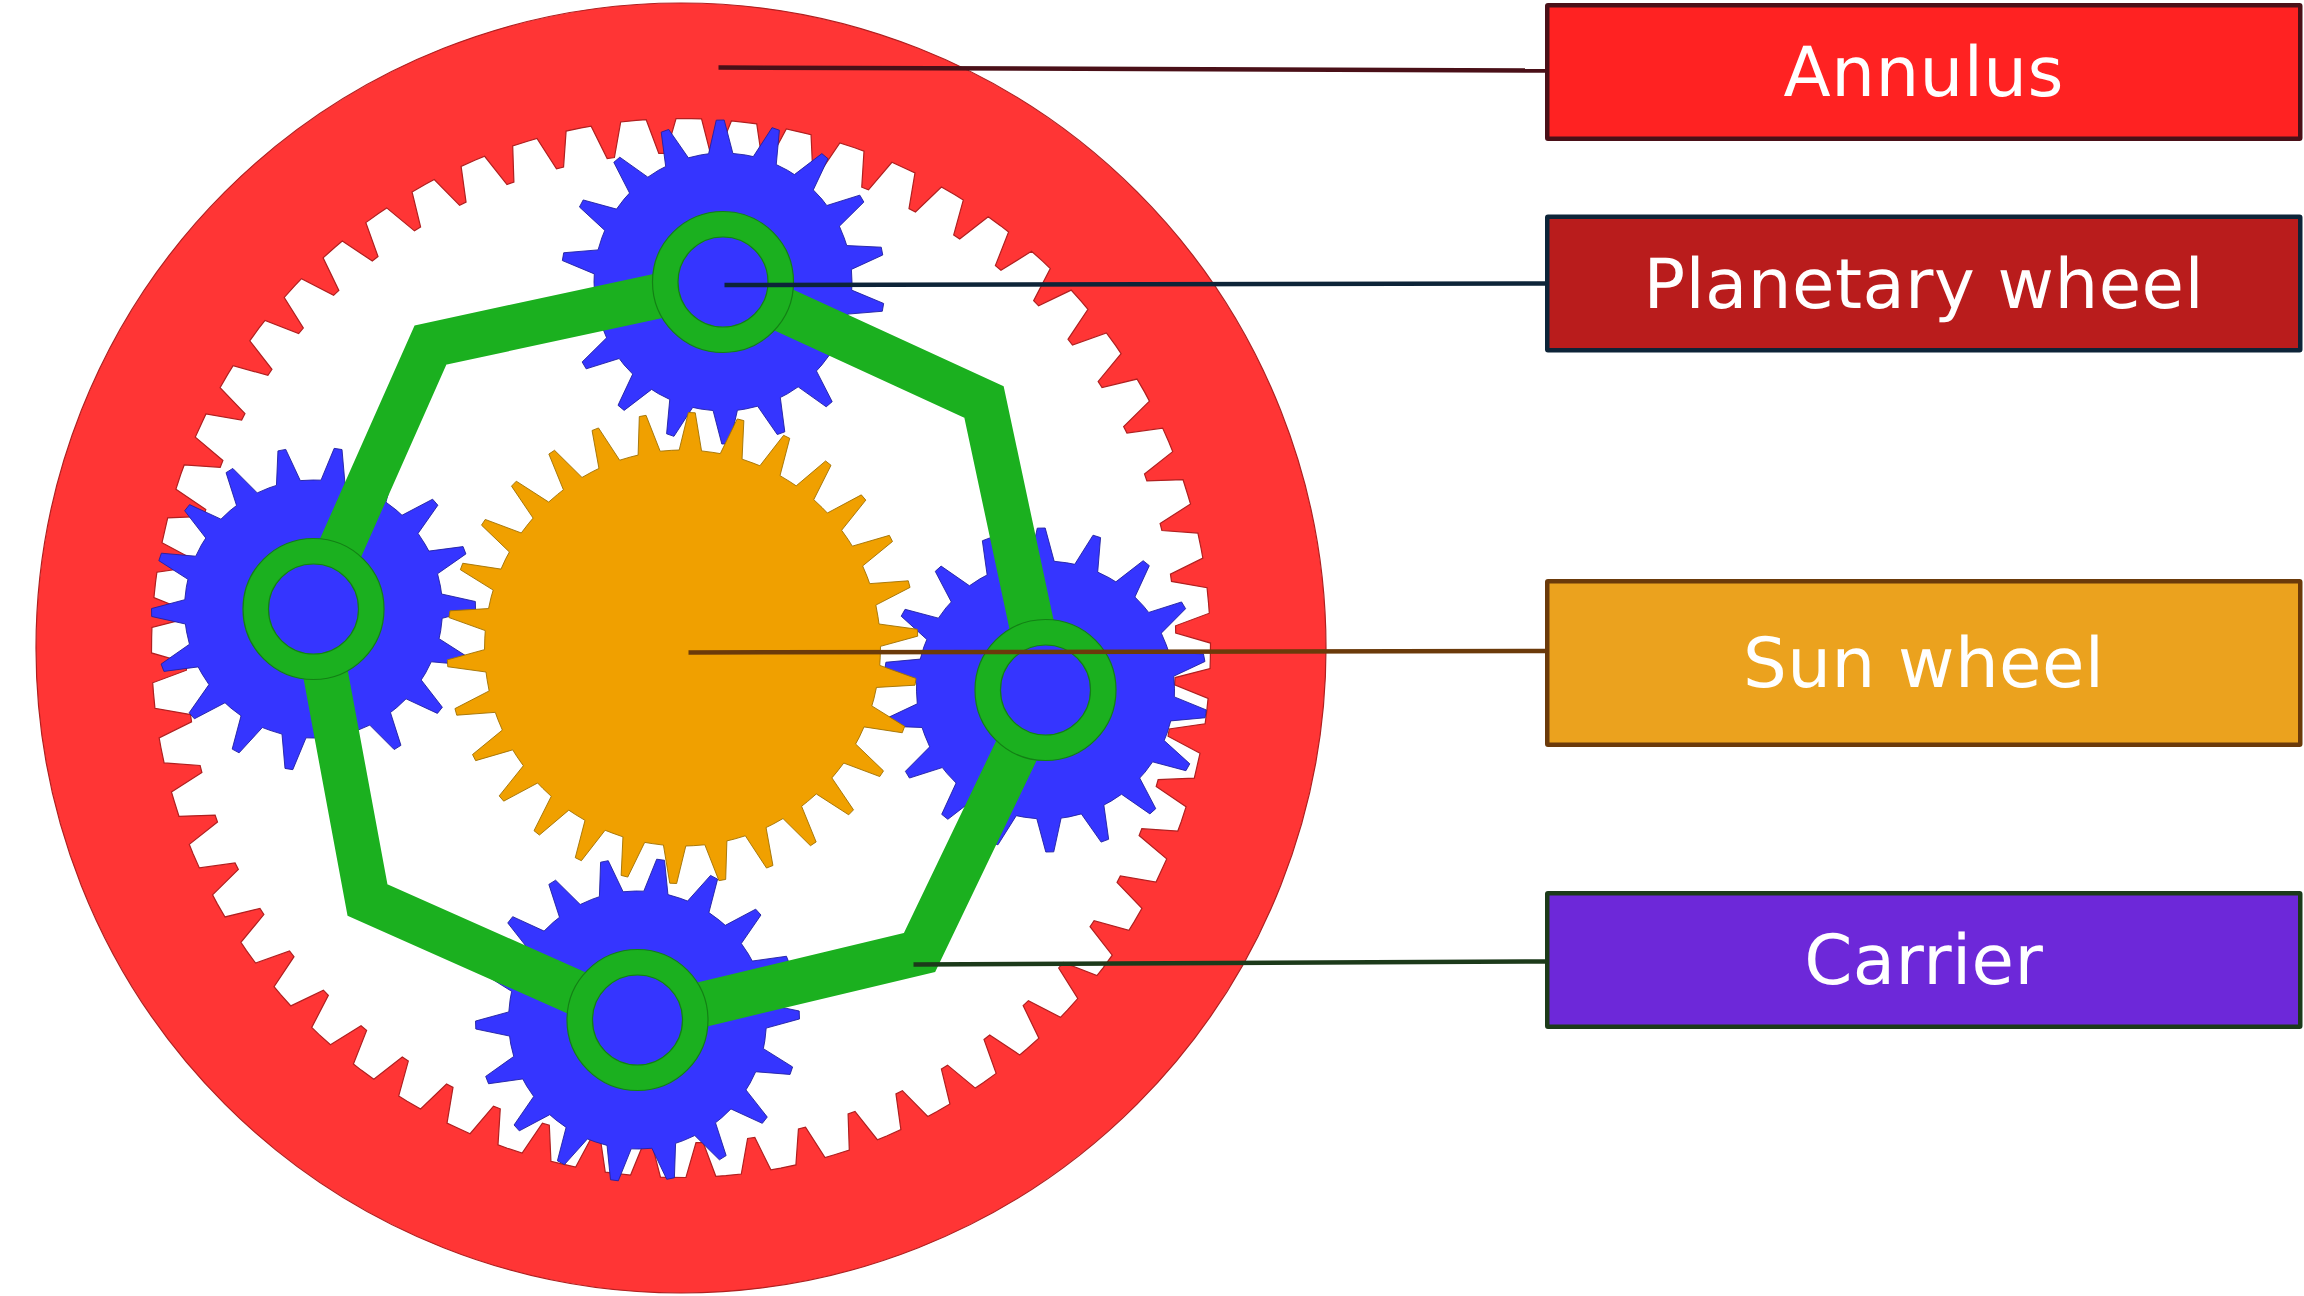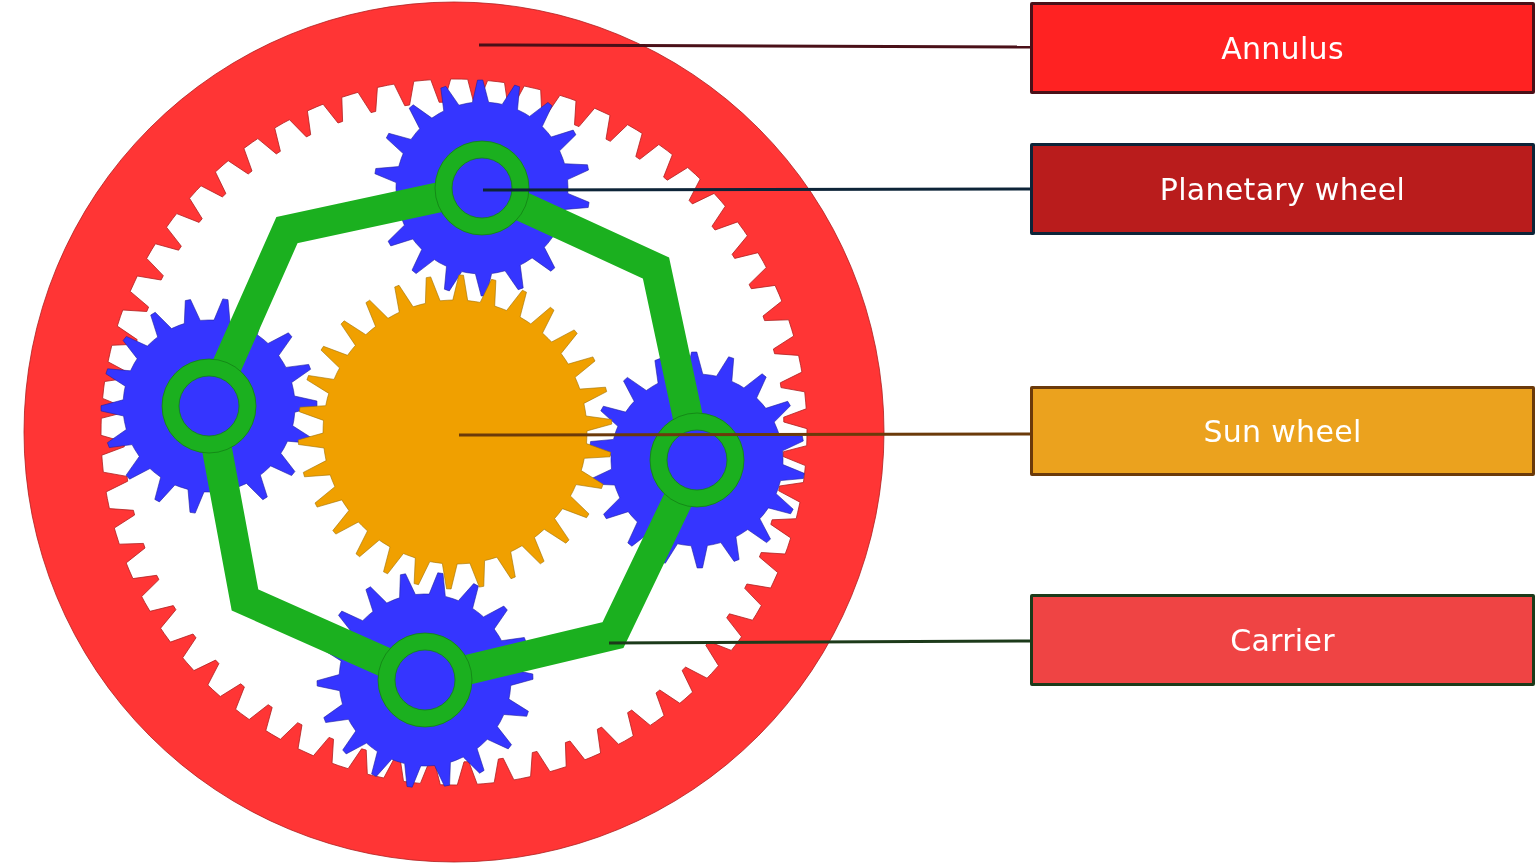--- a/index.html
+++ b/index.html
@@ -2,21 +2,21 @@
 <html><head>
 <meta charset="utf-8">
 <style>
   html, body { margin: 0; padding: 0; background: #ffffff; }
   body { width: 1536px; height: 864px; position: relative; overflow: hidden;
          font-family: "DejaVu Sans", "Liberation Sans", sans-serif; }
   #diagram { position: absolute; left: 0; top: 0; width: 1536px; height: 864px; }
   .label-box {
     position: absolute; box-sizing: border-box;
     display: flex; align-items: center; justify-content: center;
-    color: #ffffff; font-size: 30px; font-weight: 500;
+    color: #ffffff; font-size: 46px; font-weight: 500;
     border-width: 3px; border-style: solid; border-radius: 2px;
     letter-spacing: 0.3px;
   }
 </style>
 </head>
 <body>
 
 <svg id="diagram" width="1536" height="864" viewBox="0 0 1536 864" xmlns="http://www.w3.org/2000/svg">
   <g id="annulus-group">
     <path id="annulus-path" fill-rule="evenodd" d="M24,432 a430,430 0 1,0 860,0 a430,430 0 1,0 -860,0 Z M806.9,439.1 L806.7,445.7 L783.4,451.7 L783.1,456.5 L805.4,465.6 L804.3,475.9 L803.4,482.5 L779.5,486.0 L778.7,490.8 L800.0,502.2 L797.7,512.3 L796.2,518.7 L772.1,519.8 L770.8,524.4 L790.7,537.9 L787.5,547.8 L785.2,554.0 L761.2,552.5 L759.4,557.0 L777.8,572.6 L773.5,582.0 L770.7,588.0 L746.9,584.0 L744.7,588.3 L761.3,605.6 L756.1,614.6 L752.6,620.2 L729.4,613.8 L726.7,617.8 L741.5,636.8 L735.4,645.2 L731.3,650.4 L708.9,641.6 L705.8,645.3 L718.5,665.7 L711.6,673.4 L707.0,678.2 L685.6,667.1 L682.1,670.4 L692.6,692.1 L684.9,699.0 L679.8,703.3 L659.8,690.0 L656.0,693.0 L664.1,715.6 L655.7,721.7 L650.2,725.4 L631.7,710.1 L627.6,712.7 L633.3,736.0 L624.4,741.2 L618.5,744.3 L601.6,727.1 L597.3,729.3 L600.6,753.1 L591.1,757.3 L584.9,759.8 L570.0,741.0 L565.4,742.6 L566.2,766.7 L556.3,769.8 L550.0,771.7 L537.0,751.4 L532.3,752.6 L530.6,776.6 L520.5,778.7 L513.9,779.9 L503.2,758.3 L498.4,759.0 L494.2,782.7 L483.9,783.7 L477.2,784.2 L468.8,761.7 L464.0,761.8 L457.3,785.0 L446.9,784.9 L440.3,784.7 L434.3,761.4 L429.5,761.1 L420.4,783.4 L410.1,782.3 L403.5,781.4 L400.0,757.5 L395.2,756.7 L383.8,778.0 L373.7,775.7 L367.3,774.2 L366.2,750.1 L361.6,748.8 L348.1,768.7 L338.2,765.5 L332.0,763.2 L333.5,739.2 L329.0,737.4 L313.4,755.8 L304.0,751.5 L298.0,748.7 L302.0,724.9 L297.7,722.7 L280.4,739.3 L271.4,734.1 L265.8,730.6 L272.2,707.4 L268.2,704.7 L249.2,719.5 L240.8,713.4 L235.6,709.3 L244.4,686.9 L240.7,683.8 L220.3,696.5 L212.6,689.6 L207.8,685.0 L218.9,663.6 L215.6,660.1 L193.9,670.6 L187.0,662.9 L182.7,657.8 L196.0,637.8 L193.0,634.0 L170.4,642.1 L164.3,633.7 L160.6,628.2 L175.9,609.7 L173.3,605.6 L150.0,611.3 L144.8,602.4 L141.7,596.5 L158.9,579.6 L156.7,575.3 L132.9,578.6 L128.7,569.1 L126.2,562.9 L145.0,548.0 L143.4,543.4 L119.3,544.2 L116.2,534.3 L114.3,528.0 L134.6,515.0 L133.4,510.3 L109.4,508.6 L107.3,498.5 L106.1,491.9 L127.7,481.2 L127.0,476.4 L103.3,472.2 L102.3,461.9 L101.8,455.2 L124.3,446.8 L124.2,442.0 L101.0,435.3 L101.1,424.9 L101.3,418.3 L124.6,412.3 L124.9,407.5 L102.6,398.4 L103.7,388.1 L104.6,381.5 L128.5,378.0 L129.3,373.2 L108.0,361.8 L110.3,351.7 L111.8,345.3 L135.9,344.2 L137.2,339.6 L117.3,326.1 L120.5,316.2 L122.8,310.0 L146.8,311.5 L148.6,307.0 L130.2,291.4 L134.5,282.0 L137.3,276.0 L161.1,280.0 L163.3,275.7 L146.7,258.4 L151.9,249.4 L155.4,243.8 L178.6,250.2 L181.3,246.2 L166.5,227.2 L172.6,218.8 L176.7,213.6 L199.1,222.4 L202.2,218.7 L189.5,198.3 L196.4,190.6 L201.0,185.8 L222.4,196.9 L225.9,193.6 L215.4,171.9 L223.1,165.0 L228.2,160.7 L248.2,174.0 L252.0,171.0 L243.9,148.4 L252.3,142.3 L257.8,138.6 L276.3,153.9 L280.4,151.3 L274.7,128.0 L283.6,122.8 L289.5,119.7 L306.4,136.9 L310.7,134.7 L307.4,110.9 L316.9,106.7 L323.1,104.2 L338.0,123.0 L342.6,121.4 L341.8,97.3 L351.7,94.2 L358.0,92.3 L371.0,112.6 L375.7,111.4 L377.4,87.4 L387.5,85.3 L394.1,84.1 L404.8,105.7 L409.6,105.0 L413.8,81.3 L424.1,80.3 L430.8,79.8 L439.2,102.3 L444.0,102.2 L450.7,79.0 L461.1,79.1 L467.7,79.3 L473.7,102.6 L478.5,102.9 L487.6,80.6 L497.9,81.7 L504.5,82.6 L508.0,106.5 L512.8,107.3 L524.2,86.0 L534.3,88.3 L540.7,89.8 L541.8,113.9 L546.4,115.2 L559.9,95.3 L569.8,98.5 L576.0,100.8 L574.5,124.8 L579.0,126.6 L594.6,108.2 L604.0,112.5 L610.0,115.3 L606.0,139.1 L610.3,141.3 L627.6,124.7 L636.6,129.9 L642.2,133.4 L635.8,156.6 L639.8,159.3 L658.8,144.5 L667.2,150.6 L672.4,154.7 L663.6,177.1 L667.3,180.2 L687.7,167.5 L695.4,174.4 L700.2,179.0 L689.1,200.4 L692.4,203.9 L714.1,193.4 L721.0,201.1 L725.3,206.2 L712.0,226.2 L715.0,230.0 L737.6,221.9 L743.7,230.3 L747.4,235.8 L732.1,254.3 L734.7,258.4 L758.0,252.7 L763.2,261.6 L766.3,267.5 L749.1,284.4 L751.3,288.7 L775.1,285.4 L779.3,294.9 L781.8,301.1 L763.0,316.0 L764.6,320.6 L788.7,319.8 L791.8,329.7 L793.7,336.0 L773.4,349.0 L774.6,353.7 L798.6,355.4 L800.7,365.5 L801.9,372.1 L780.3,382.8 L781.0,387.6 L804.7,391.8 L805.7,402.1 L806.2,408.8 L783.7,417.2 L783.8,422.0 L807.0,428.7 Z" fill="#ff3535" stroke="#b02020" stroke-width="0.8"></path>
@@ -50,18 +50,18 @@
       <line x1="609" y1="643" x2="1031" y2="641" stroke="#1c3a1a" stroke-width="3"></line>
     </g>
 </svg>
 
 <div class="label-box" id="box-annulus" style="left: 1030px; top: 2px; width: 505px; height: 92px; background: rgb(255, 34, 34); border-color: rgb(74, 16, 24);">
   <span>Annulus</span>
 </div>
 <div class="label-box" id="box-planetary" style="left: 1030px; top: 143px; width: 505px; height: 92px; background: #b91c1c; border-color: rgb(13, 36, 56);">
   <span>Planetary wheel</span>
 </div>
-<div class="label-box" id="box-sun" style="left: 1030px; top: 386px; width: 505px; height: 90px; background: rgb(235, 162, 30); border-color: rgb(107, 58, 10);">
+<div class="label-box" id="box-sun" style="left: 1030px; top: 386px; width: 505px; height: 112px; background: rgb(235, 162, 30); border-color: rgb(107, 58, 10);">
   <span>Sun wheel</span>
 </div>
-<div class="label-box" id="box-carrier" style="left: 1030px; top: 594px; width: 505px; height: 92px; background: #ef4444; border-color: rgb(28, 58, 26);">
+<div class="label-box" id="box-carrier" style="left: 1030px; top: 594px; width: 505px; height: 92px; background: #6d28d9; border-color: rgb(28, 58, 26);">
   <span>Carrier</span>
 </div>
 
 </body></html>

